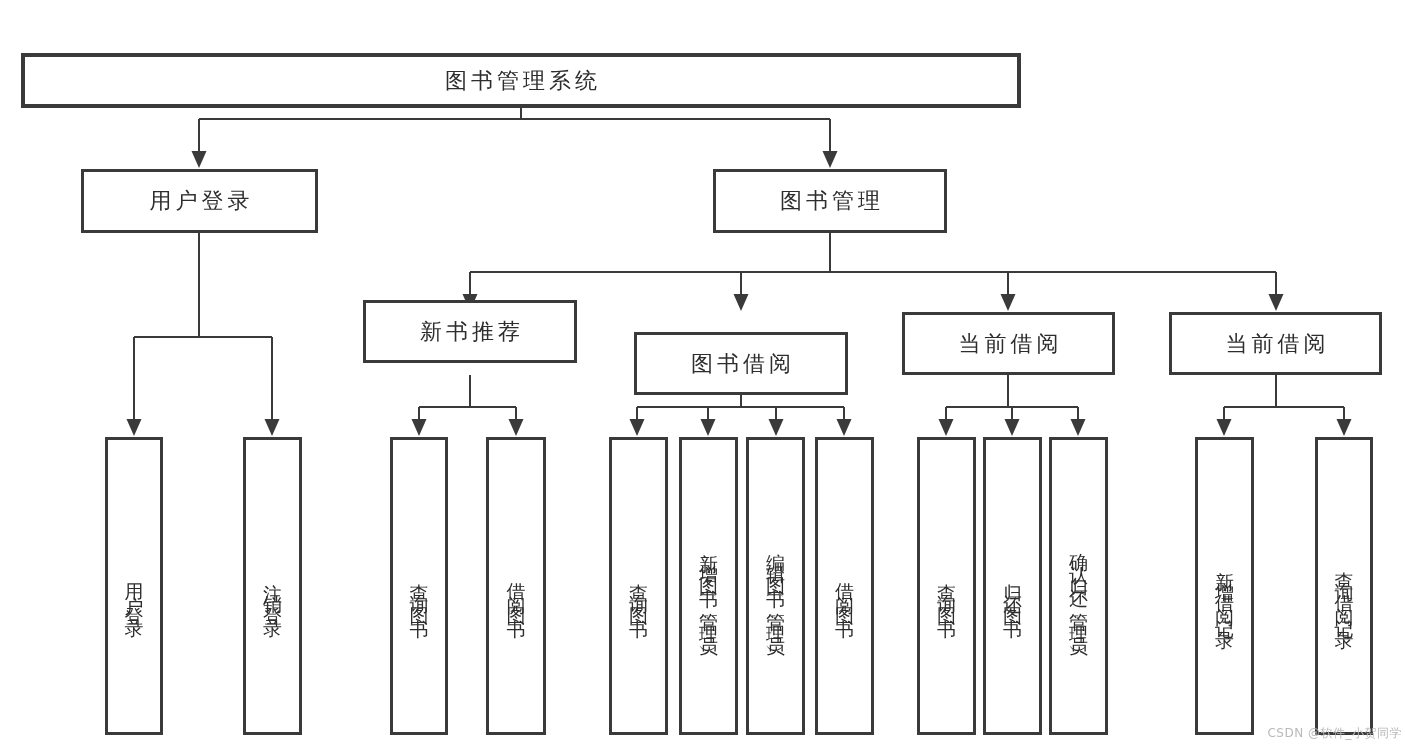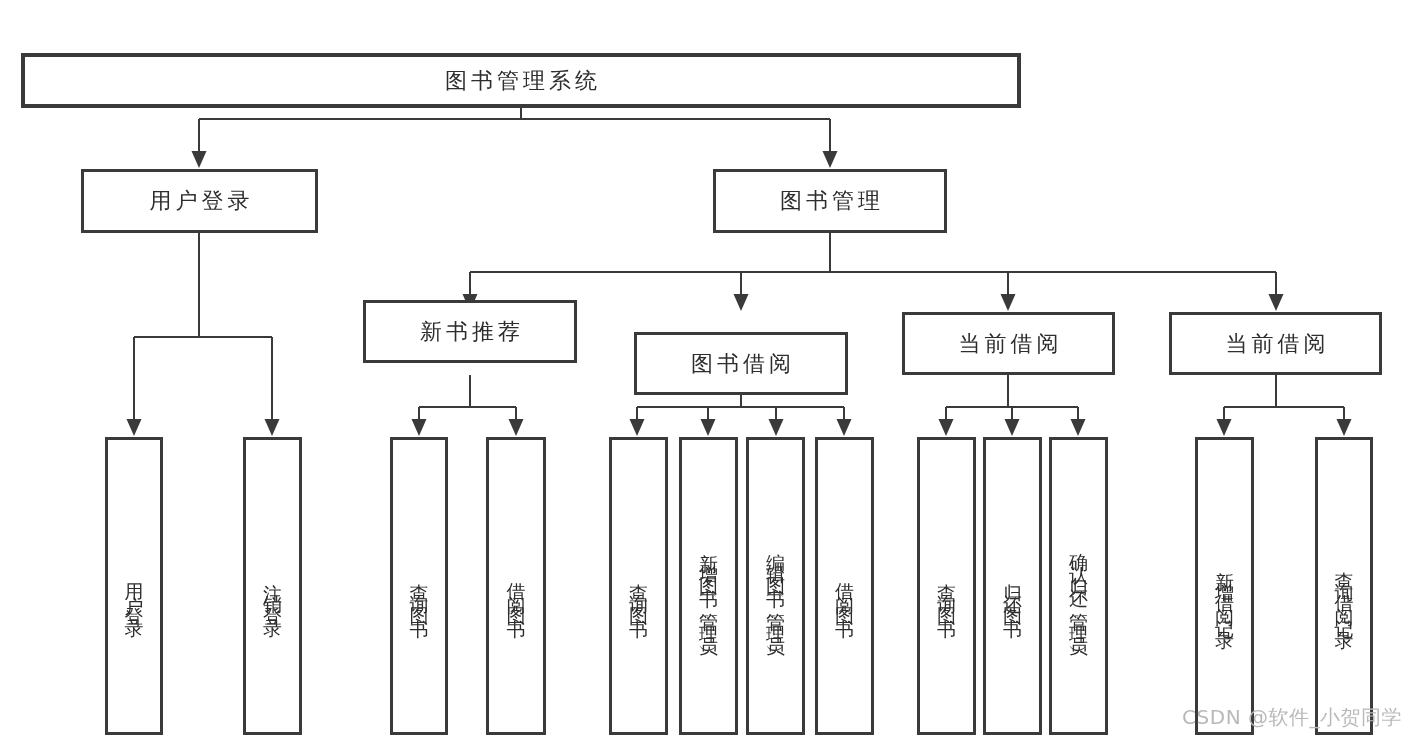--- a/index.html
+++ b/index.html
@@ -25,22 +25,22 @@
   .hbox .lbl{
     font-size:22px;letter-spacing:4px;color:var(--text,#2d2d2d);
     white-space:nowrap;text-indent:4px;
   }
   .vbox .vlbl{
     writing-mode:vertical-rl;text-orientation:mixed;line-height:1.15;
     font-size:19px;letter-spacing:12px;margin-top:12px;
     color:var(--text,#2d2d2d);
   }
   .watermark{
-    position:absolute;right:3px;bottom:16px;z-index:5;
-    font-size:20px;letter-spacing:0.5px;color:var(--watermark,#b9b9b9);
+    position:absolute;right:3px;bottom:5px;z-index:5;
+    font-size:12px;letter-spacing:0.5px;color:var(--watermark,#b9b9b9);
     white-space:nowrap;
   }
 </style>
 </head>
 <body>
 
 <div class="canvas">
 
   <svg class="connectors" width="1405" height="747" viewBox="0 0 1405 747">
     <g>

